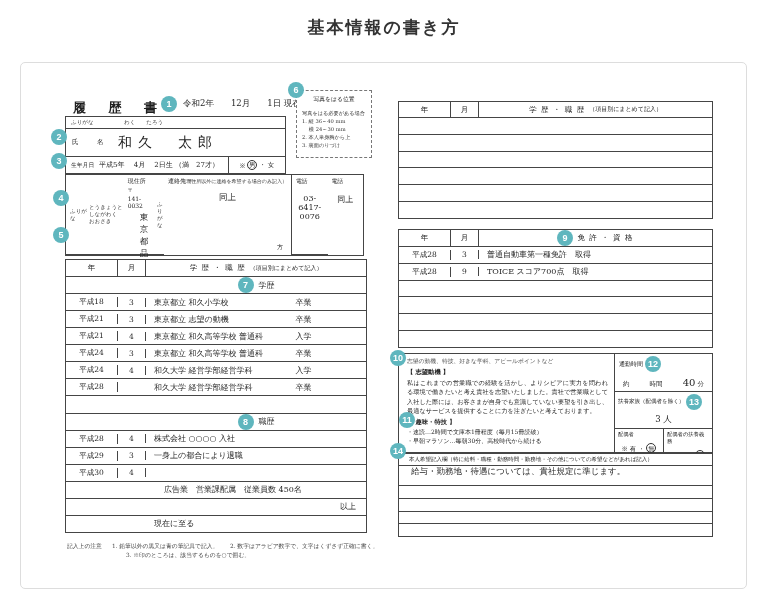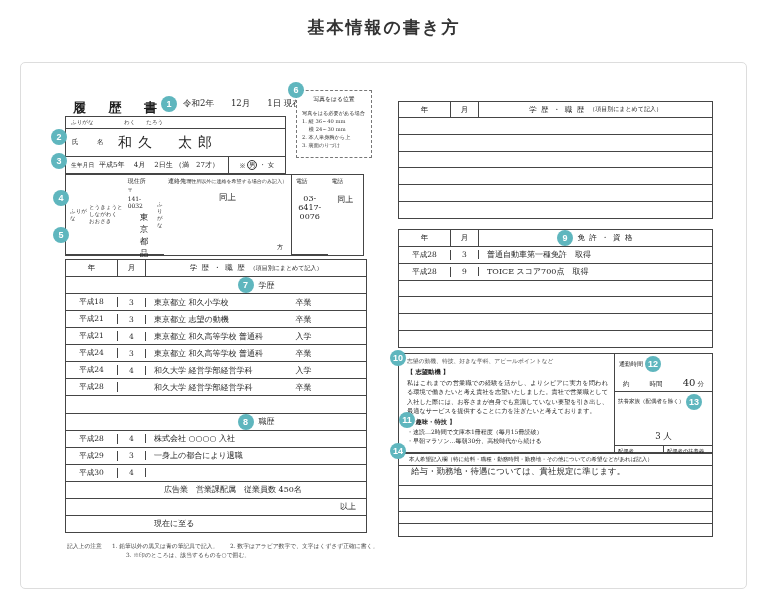--- a/index.html
+++ b/index.html
@@ -88,21 +88,21 @@
   .motiv-label { font-size:5.8px; color:#555; }
   .motiv-heading { font-size:6.3px; font-weight:bold; margin-top:2px; }
   .motiv-body { font-size:6.2px; line-height:1.5; margin-top:1px; text-align:justify; }
   .hobby-heading { font-size:6.3px; font-weight:bold; margin-top:3px; }
   .hobby-line { font-size:6px; line-height:1.5; }
   .motiv-right { width:97px; display:flex; flex-direction:column; }
   .commute-cell { flex:0 0 34px; border-bottom:1px solid #454545; padding:2px 4px; font-size:6px; }
   .commute-row { display:flex; justify-content:space-between; padding:0 4px; margin-top:5px; font-size:6.5px; align-items:baseline; }
   .commute-min { font-size:10px; }
   .dep-cell { flex:0 0 33px; border-bottom:1px solid #454545; padding:2px 3px; font-size:5.5px; }
-  .dep-value { text-align:center; font-size:8.5px; margin-top:21px; }
+  .dep-value { text-align:center; font-size:8.5px; margin-top:4px; }
   .spouse-row { flex:1; display:flex; }
   .sp-cell { flex:1; padding:2px 3px; font-size:5.3px; }
   .sp-cell.first { border-right:1px solid #454545; }
   .sp-val { text-align:center; margin-top:5px; font-size:6.3px; }
 
   .request-box { position:absolute; left:377px; top:390px; width:315px; height:84px; border:1.5px solid #454545; background:#fff; display:flex; flex-direction:column; }
   .req-label { flex:0 0 12px; border-bottom:1px solid #454545; font-size:5.5px; display:flex; align-items:center; padding-left:10px; color:#222; }
   .req-row { flex:1; border-bottom:1px solid #454545; display:flex; padding-left:12px; font-size:8.5px; }
   .req-row:last-of-type { border-bottom:none; }
   .req-row.filled { flex:0 0 20px; }

